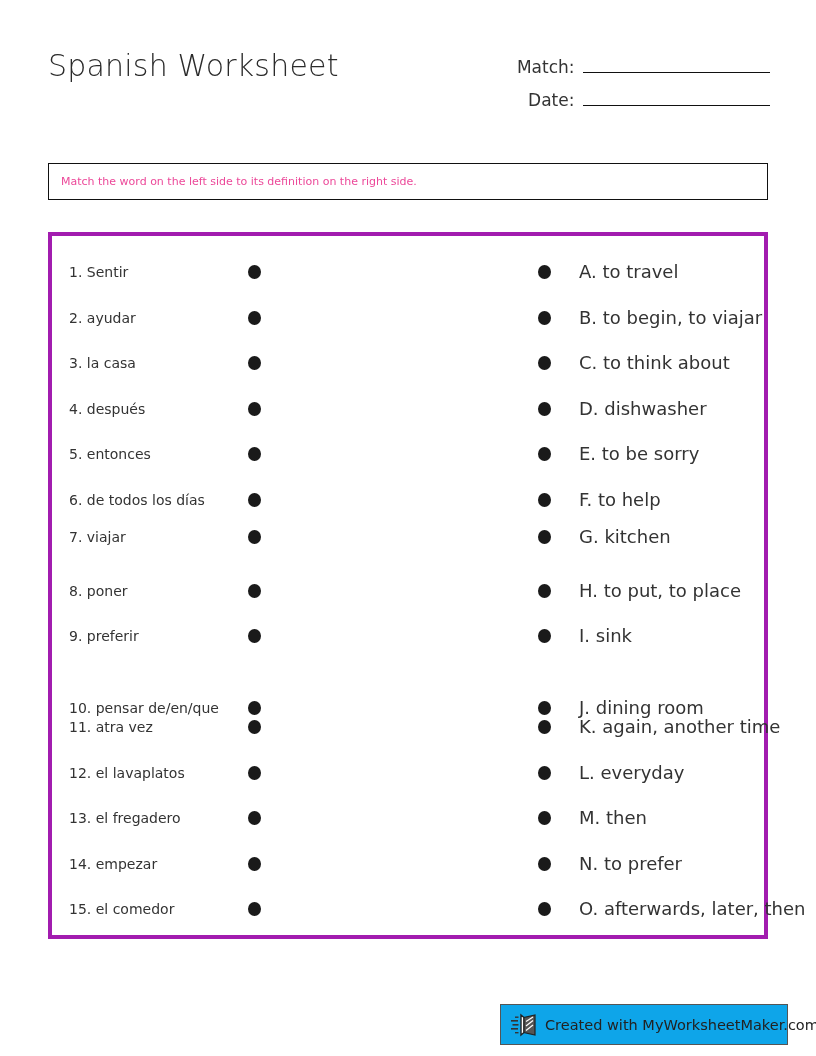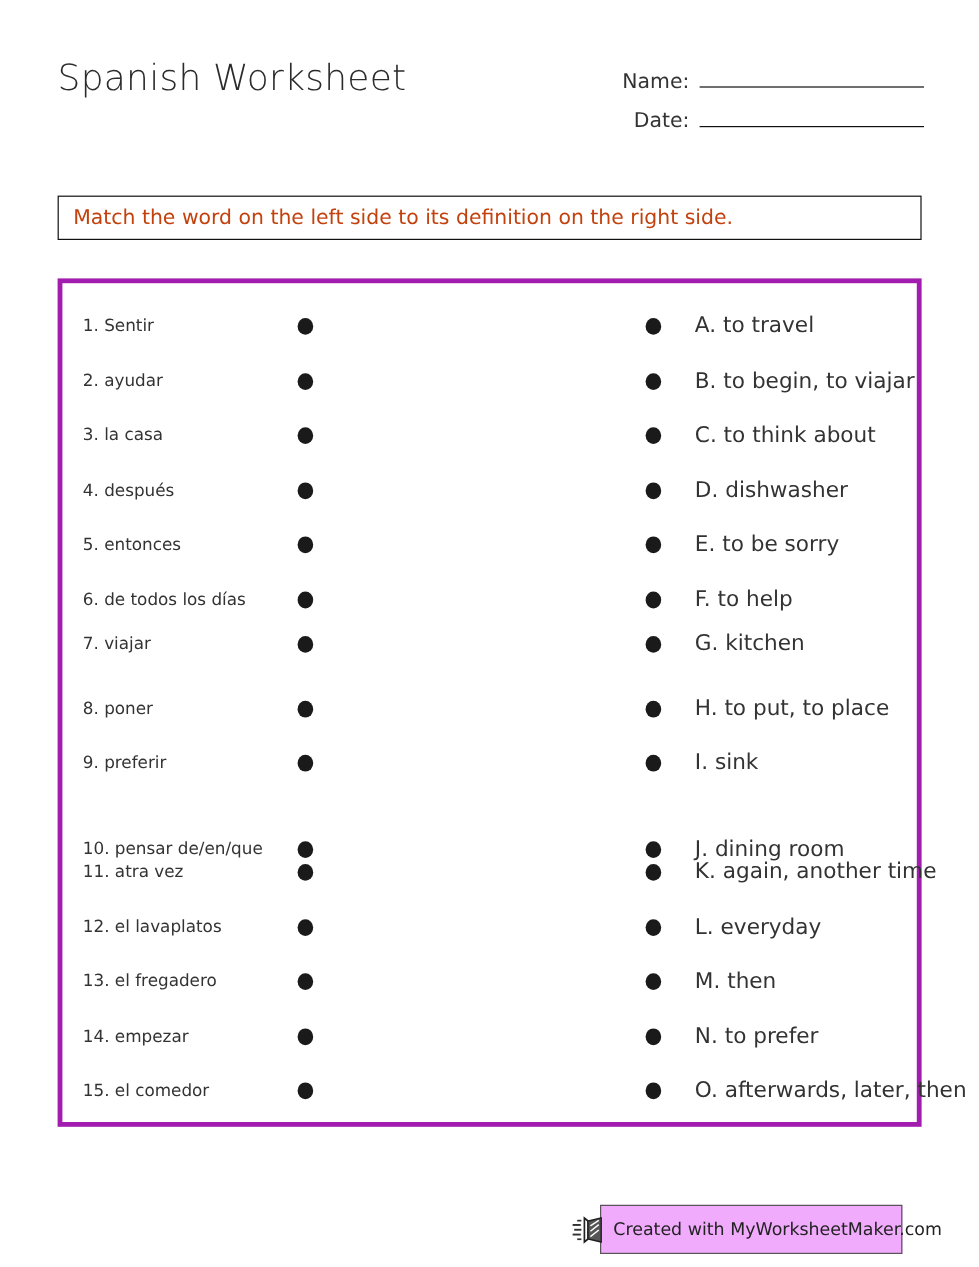--- a/index.html
+++ b/index.html
@@ -65,22 +65,22 @@
     top: 163px;
     width: 720px;
     height: 37px;
     border: 1.3px solid #111111;
     box-sizing: border-box;
     display: flex;
     align-items: center;
     padding-left: 12px;
   }
   .instruction-text {
-    font-size: 17px;
-    color: #c2410c;
+    font-size: 11px;
+    color: #ec4899;
     white-space: nowrap;
   }
 
   
   .match-box {
     position: absolute;
     left: 48px;
     top: 232px;
     width: 720px;
     height: 707px;
@@ -137,29 +137,28 @@
     color: #333333;
     line-height: 24px;
     white-space: nowrap;
   }
 
   
   .footer-badge {
     position: absolute;
     left: 500px;
     top: 1004px;
-    width: 252px;
+    width: 288px;
     height: 41px;
     border: 1.2px solid #555555;
     box-sizing: border-box;
-    background: #f0abfc;
+    background: #0ea5e9;
     display: flex;
     align-items: center;
     padding-left: 10px;
-    justify-content: center;
   }
   .badge-icon {
     width: 28px;
     height: 24px;
     flex: 0 0 auto;
     margin-right: 6px;
     display: block;
   }
   .badge-text {
     font-size: 14.5px;
@@ -167,21 +166,21 @@
     white-space: nowrap;
   }
 </style>
 </head>
 <body>
 
 <div class="header">
   <div class="title">Spanish Worksheet</div>
 
   <div class="field-row field-name">
-    <span class="field-label">Name:</span>
+    <span class="field-label">Match:</span>
     <span class="field-line"></span>
   </div>
 
   <div class="field-row field-date">
     <span class="field-label">Date:</span>
     <span class="field-line"></span>
   </div>
 </div>
 
 <div class="instruction-box">

